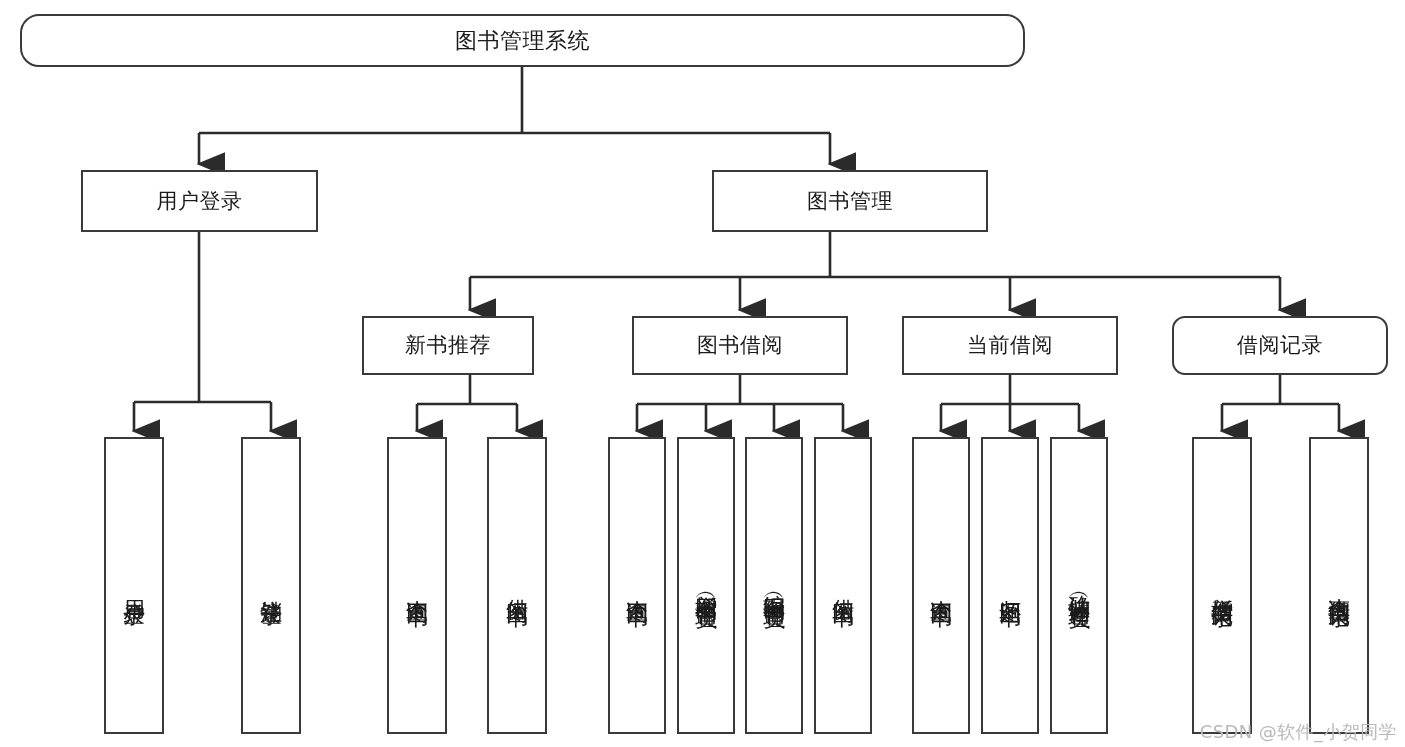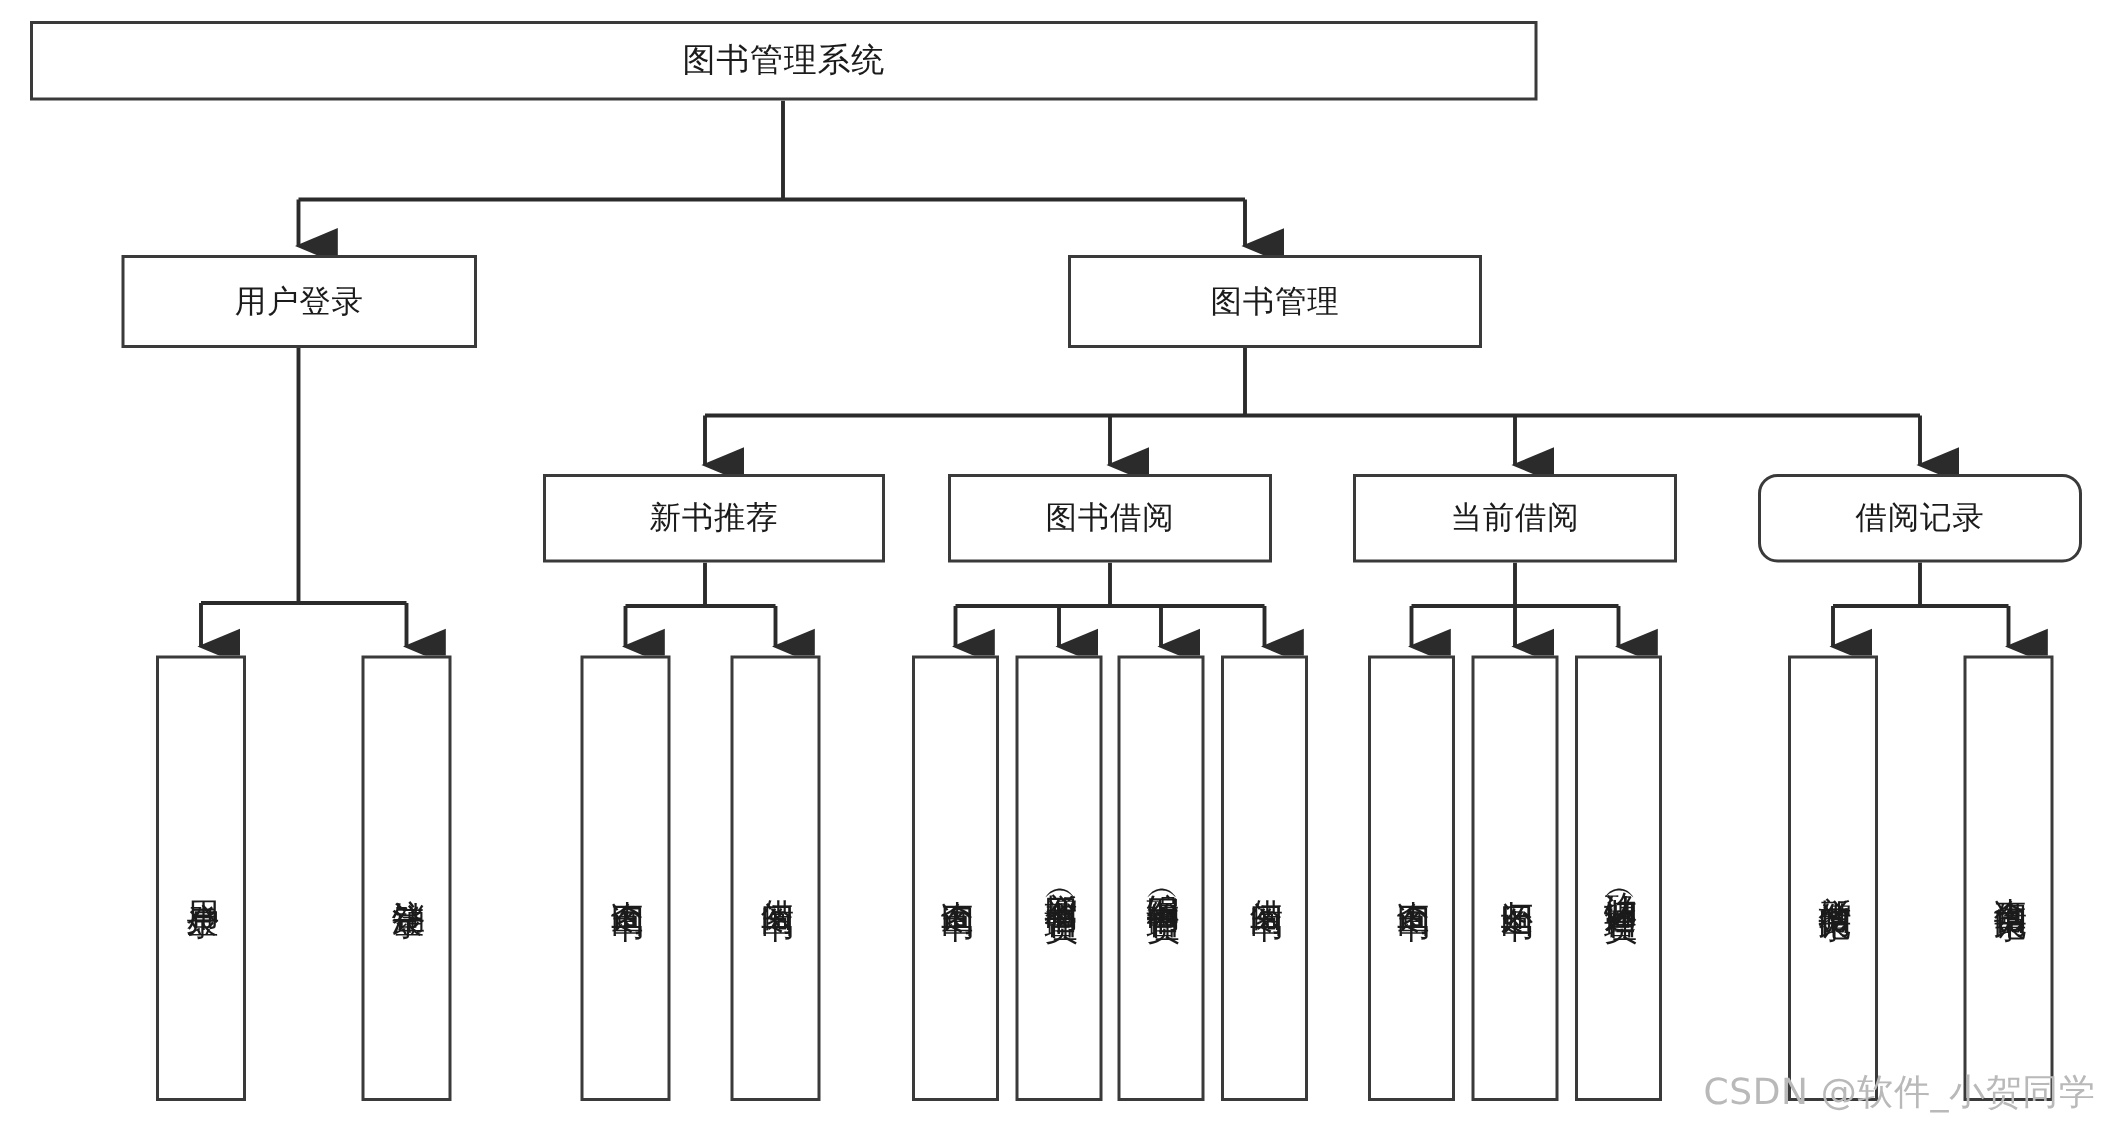--- a/index.html
+++ b/index.html
@@ -56,21 +56,21 @@
     font-size: 22px;
     line-height: 1.12;
     letter-spacing: 2px;
     white-space: nowrap;
     max-height: 100%;
   }
   .watermark {
     position: absolute;
     right: 8px;
     bottom: 3px;
-    font-size: 24px;
+    font-size: 18px;
     color: #b9b9b9;
     white-space: nowrap;
     letter-spacing: 0.4px;
   }
 </style>
 </head>
 <body>
 
 <div id="canvas">
 
@@ -119,32 +119,32 @@
       <path d="M 1010 404 L 1010 431" marker-end="url(#arw)"></path>
       <path d="M 1079 404 L 1079 431" marker-end="url(#arw)"></path>
 
       <path d="M 1280 375 L 1280 404"></path>
       <path d="M 1222 404 L 1339 404"></path>
       <path d="M 1222 404 L 1222 431" marker-end="url(#arw)"></path>
       <path d="M 1339 404 L 1339 431" marker-end="url(#arw)"></path>
     </g>
   </svg>
 
-  <div class="node h root" style="left:20px; top:14px; width:1005px; height:53px;">
+  <div class="node h root" style="left:20px; top:14px; width:1005px; height:53px;border-radius:19px;">
     <span class="lbl">图书管理系统</span>
   </div>
 
   <div class="node h" style="left:81px; top:170px; width:237px; height:62px;">
     <span class="lbl">用户登录</span>
   </div>
   <div class="node h" style="left:712px; top:170px; width:276px; height:62px;">
     <span class="lbl">图书管理</span>
   </div>
 
-  <div class="node h" style="left:362px; top:316px; width:228px; height:59px;">
+  <div class="node h" style="left:362px; top:316px; width:172px; height:59px;">
     <span class="lbl">新书推荐</span>
   </div>
   <div class="node h" style="left:902px; top:316px; width:216px; height:59px;">
     <span class="lbl">当前借阅</span>
   </div>
   <div class="node h" style="left:632px; top:316px; width:216px; height:59px;">
     <span class="lbl">图书借阅</span>
   </div>
   <div class="node h" style="left:1172px; top:316px; width:216px; height:59px;border-radius:13px;">
     <span class="lbl">借阅记录</span>

